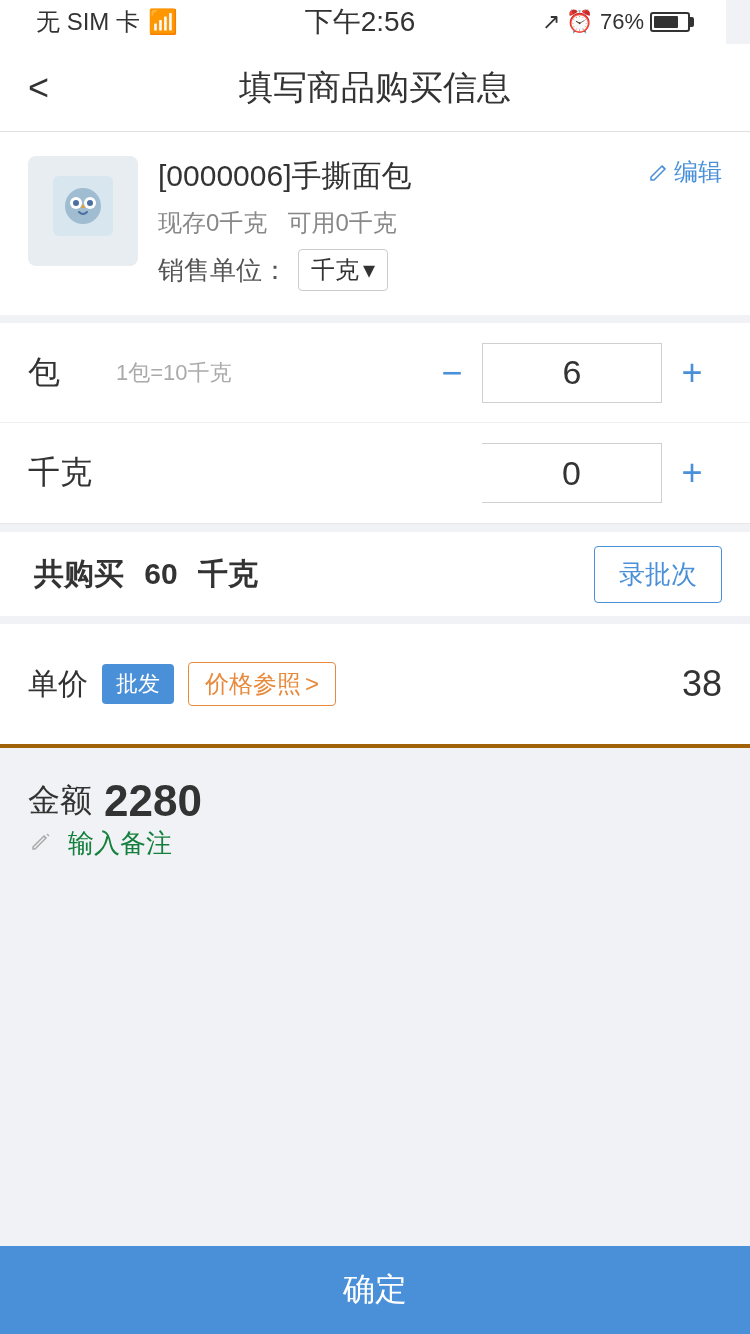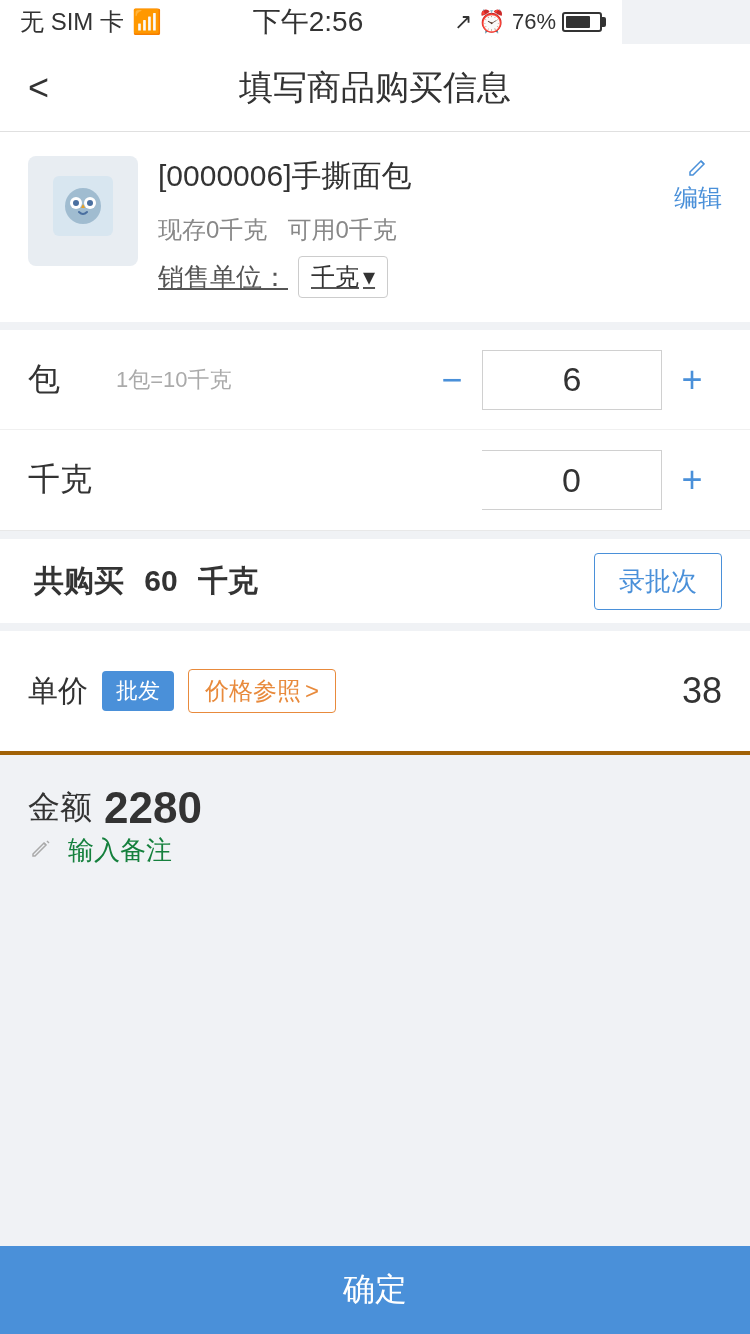--- a/index.html
+++ b/index.html
@@ -9,27 +9,27 @@
       min-height: 1334px;
       background: #f0f2f5;
       font-family: -apple-system, 'PingFang SC', 'Helvetica Neue', sans-serif;
       font-size: 28px;
       color: #333;
       overflow-x: hidden;
     }
 
     
     .status-bar {
-      width: 622px;
+      width: 726px;
       height: 44px;
       background: #fff;
       display: flex;
       align-items: center;
       justify-content: space-between;
-      padding: 0 20px;
+      padding: 0 36px;
       font-size: 24px;
       color: #333;
     }
     .status-left { display: flex; align-items: center; gap: 8px; }
     .status-center { font-size: 28px; font-weight: 500; }
     .status-right { display: flex; align-items: center; gap: 6px; font-size: 22px; }
     .battery-bar {
       width: 40px; height: 20px;
       border: 2px solid #333;
       border-radius: 3px;
@@ -115,40 +115,38 @@
       font-size: 24px;
       color: #888;
       margin-bottom: 10px;
     }
     .product-unit-row {
       display: flex;
       align-items: center;
       font-size: 26px;
       color: #555;
       gap: 10px;
-      text-decoration: underline;
     }
     .unit-dropdown {
       border: 1px solid #ccc;
       border-radius: 4px;
       padding: 4px 12px;
       font-size: 24px;
       color: #333;
       display: flex;
       align-items: center;
       gap: 4px;
     }
     .edit-btn {
       color: #4a90d9;
       font-size: 24px;
       display: flex;
       align-items: center;
       gap: 4px;
       cursor: pointer;
-      flex-direction: column;
     }
     .product-header {
       display: flex;
       justify-content: space-between;
       align-items: flex-start;
     }
 
     
     .input-section {
       background: #fff;

